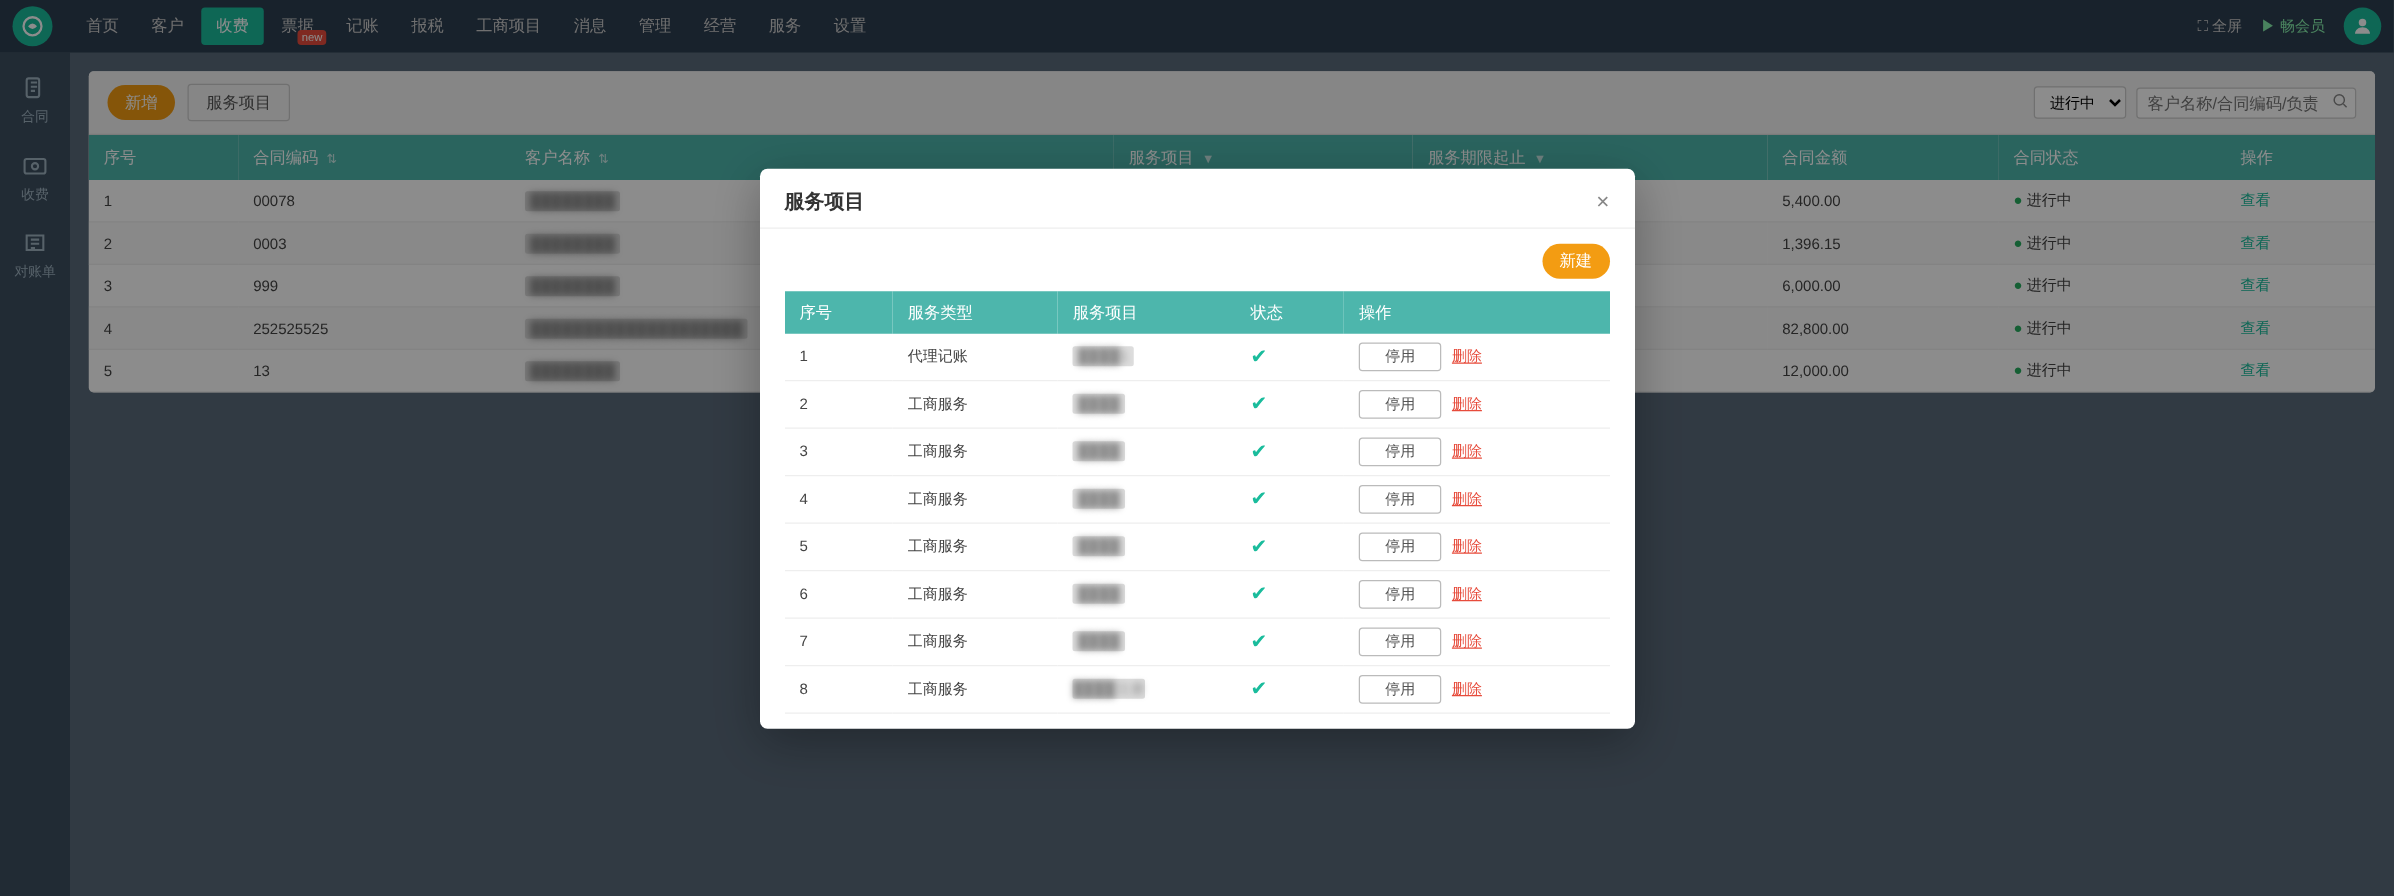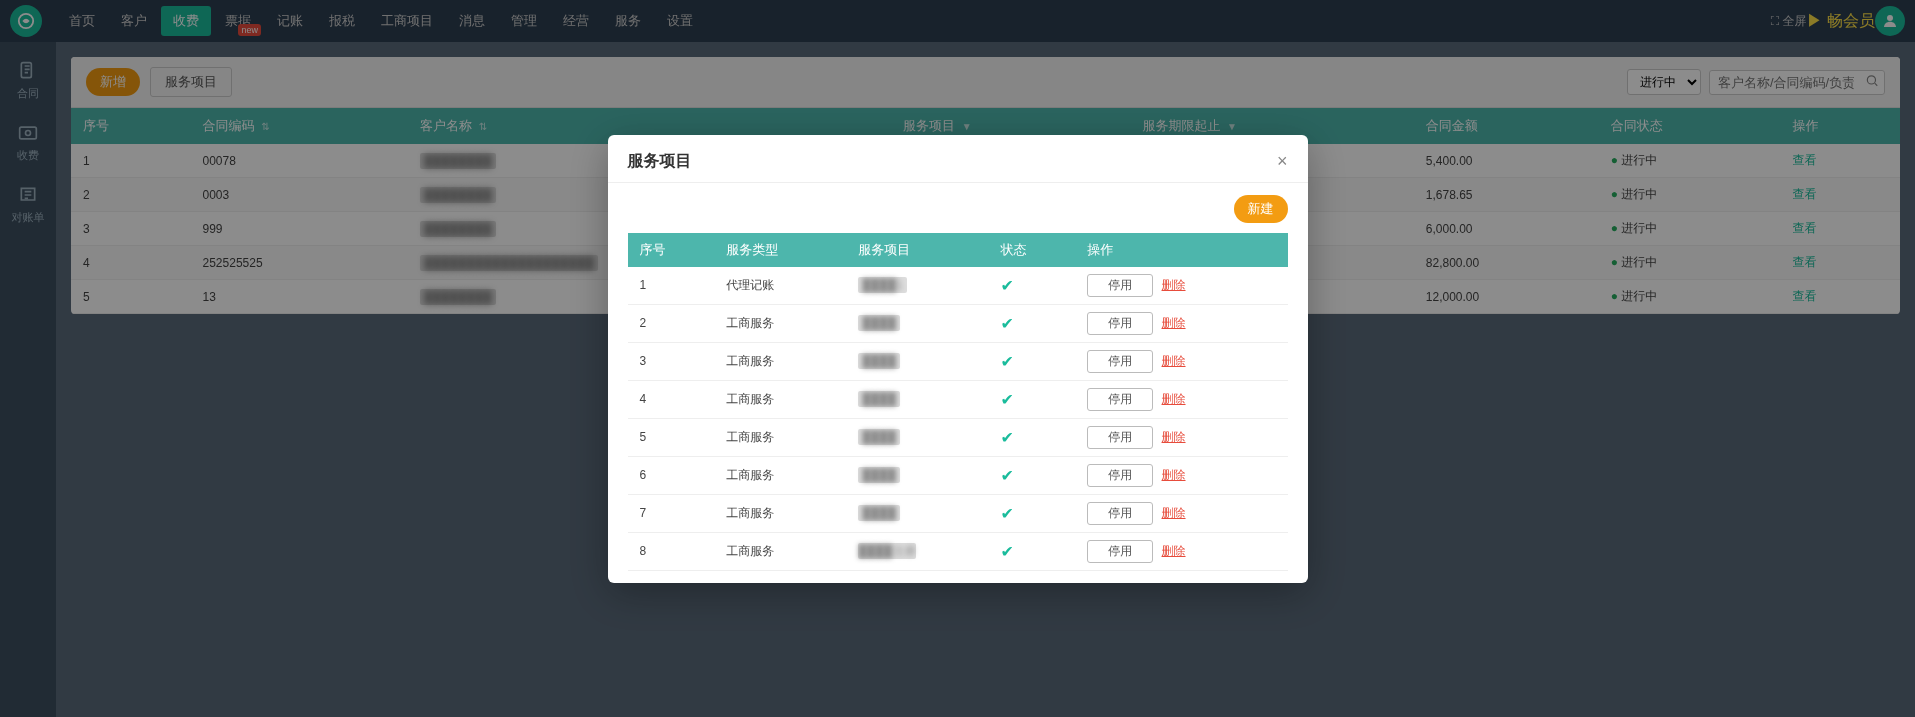--- a/index.html
+++ b/index.html
@@ -40,21 +40,21 @@
     .nav-item .new-badge {
       position: absolute;
       top: 18px; right: 2px;
       background: #e74c3c;
       color: #fff;
       font-size: 9px;
       padding: 1px 3px;
       border-radius: 3px;
     }
     .top-nav-right {
-      display: flex; align-items: center; 
+      display: flex; align-items: center; gap: 15px;
       color: #ccc; font-size: 12px;
     }
     .top-nav-right .avatar {
       width: 30px; height: 30px;
       background: #1abc9c;
       border-radius: 50%;
       display: flex; align-items: center; justify-content: center;
       color: #fff;
     }
 
@@ -322,21 +322,21 @@
     <span class="nav-item">消息</span>
     <span class="nav-item">管理</span>
     <span class="nav-item">经营</span>
     <span class="nav-item">服务</span>
     <span class="nav-item">设置</span>
   </div>
   <div class="top-nav-right">
     <span style="color:#ccc;cursor:pointer;font-size:12px">
       ⛶ <span>全屏</span>
     </span>
-    <span style="color:#fde047;cursor:pointer;font-size:16px">
+    <span style="color:#86efac;cursor:pointer;font-size:12px">
       ▶ <span>畅会员</span>
     </span>
     <div class="avatar">
       <svg width="18" height="18" viewBox="0 0 24 24" fill="white">
         <circle cx="12" cy="8" r="4"></circle>
           <path d="M4 20c0-4 3.6-7 8-7s8 3 8 7"></path>
       </svg>
     </div>
   </div>
 </nav>
@@ -420,21 +420,21 @@
     <td>5,400.00</td>
     <td><span class="status-tag">●</span> 进行中</td>
     <td><a class="link-view">查看</a></td>
   </tr>
             <tr>
     <td>2</td>
     <td>0003</td>
     <td><span style="background:#ddd;color:transparent;text-shadow:0 0 6px rgba(0,0,0,0.35);border-radius:2px;padding:1px 4px">████████</span></td>
     <td><span class="tag-blue">小规模记账</span></td>
     <td>202305-202404</td>
-    <td>1,678.65</td>
+    <td>1,396.15</td>
     <td><span class="status-tag">●</span> 进行中</td>
     <td><a class="link-view">查看</a></td>
   </tr>
             <tr>
     <td>3</td>
     <td>999</td>
     <td><span style="background:#ddd;color:transparent;text-shadow:0 0 6px rgba(0,0,0,0.35);border-radius:2px;padding:1px 4px">████████</span></td>
     <td><span class="tag-blue">小规模记账</span></td>
     <td>202305-202404</td>
     <td>6,000.00</td>

